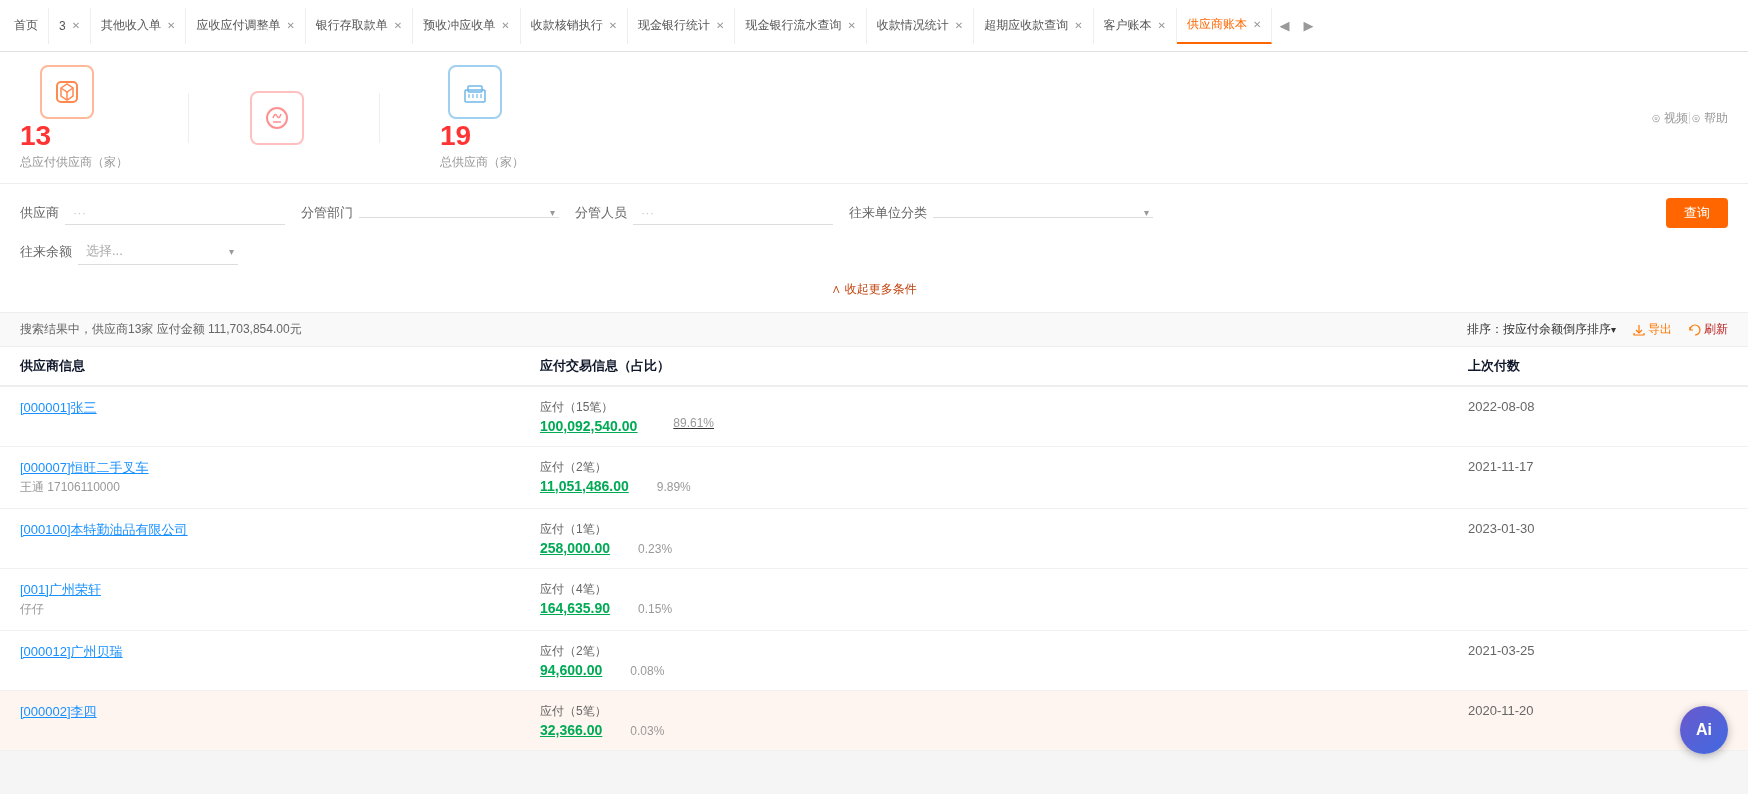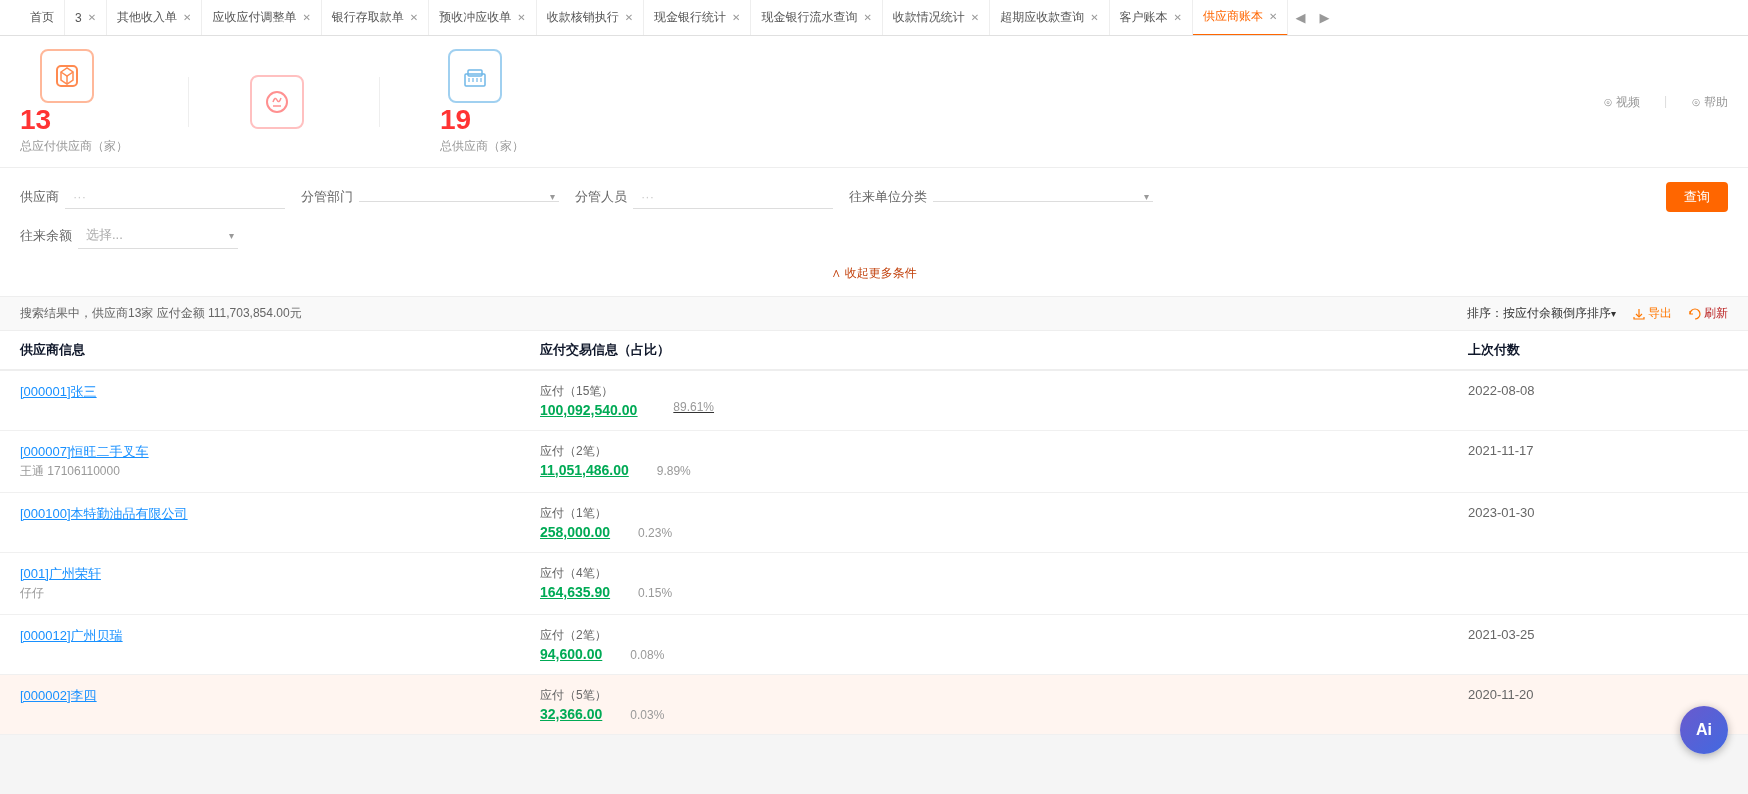--- a/index.html
+++ b/index.html
@@ -1,21 +1,21 @@
 <!DOCTYPE html>
 <html><head>
   <meta charset="utf-8">
   <style>
     * { box-sizing: border-box; margin: 0; padding: 0; }
     body { font-family: 'Microsoft YaHei', Arial, sans-serif; font-size: 13px; background: #f5f5f5; color: #333; overflow-x: hidden; }
 
     
     .top-nav {
       display: flex; align-items: center; background: #fff; border-bottom: 1px solid #e0e0e0;
-      height: 36px; overflow: hidden; padding: 0 20px;
+      height: 52px; overflow: hidden; padding: 0 4px;
     }
     .nav-tab {
       display: flex; align-items: center; padding: 0 10px; height: 36px; white-space: nowrap;
       font-size: 12px; cursor: pointer; border-right: 1px solid #eee; color: #555;
       flex-shrink: 0;
     }
     .nav-tab.active { color: #ff6600; border-bottom: 2px solid #ff6600; }
     .nav-tab .close-icon { margin-left: 6px; color: #999; font-size: 10px; cursor: pointer; }
     .nav-arrow { width: 24px; height: 36px; display: flex; align-items: center; justify-content: center; cursor: pointer; color: #999; flex-shrink: 0; }
 
@@ -39,21 +39,21 @@
       width: 54px; height: 54px; border: 2px solid #ffc0c0; border-radius: 8px;
       display: flex; align-items: center; justify-content: center; color: #ff9090; font-size: 22px;
     }
     .icon-box-blue {
       width: 54px; height: 54px; border: 2px solid #a0d0f0; border-radius: 8px;
       display: flex; align-items: center; justify-content: center; color: #70b8e8; font-size: 22px;
     }
     .summary-text .value { font-size: 28px; font-weight: bold; color: #ff3333; }
     .summary-text .label { font-size: 12px; color: #999; margin-top: 2px; }
     .summary-divider { width: 1px; height: 50px; background: #eee; margin-right: 60px; flex-shrink: 0; }
-    .summary-help { position: absolute; right: 20px; top: 50%; transform: translateY(-50%); font-size: 12px; color: #999; display: flex; gap: 24px; }
+    .summary-help { position: absolute; right: 20px; top: 50%; transform: translateY(-50%); font-size: 12px; color: #999; display: flex; gap: 0; }
     .summary-help span { cursor: pointer; }
 
     
     .filter-area {
       background: #fff; padding: 14px 20px 8px 20px; border-bottom: 1px solid #eee;
     }
     .filter-row { display: flex; align-items: center; margin-bottom: 10px; gap: 16px; }
     .filter-item { display: flex; align-items: center; gap: 6px; }
     .filter-label { color: #666; white-space: nowrap; font-size: 13px; }
     .filter-input {

